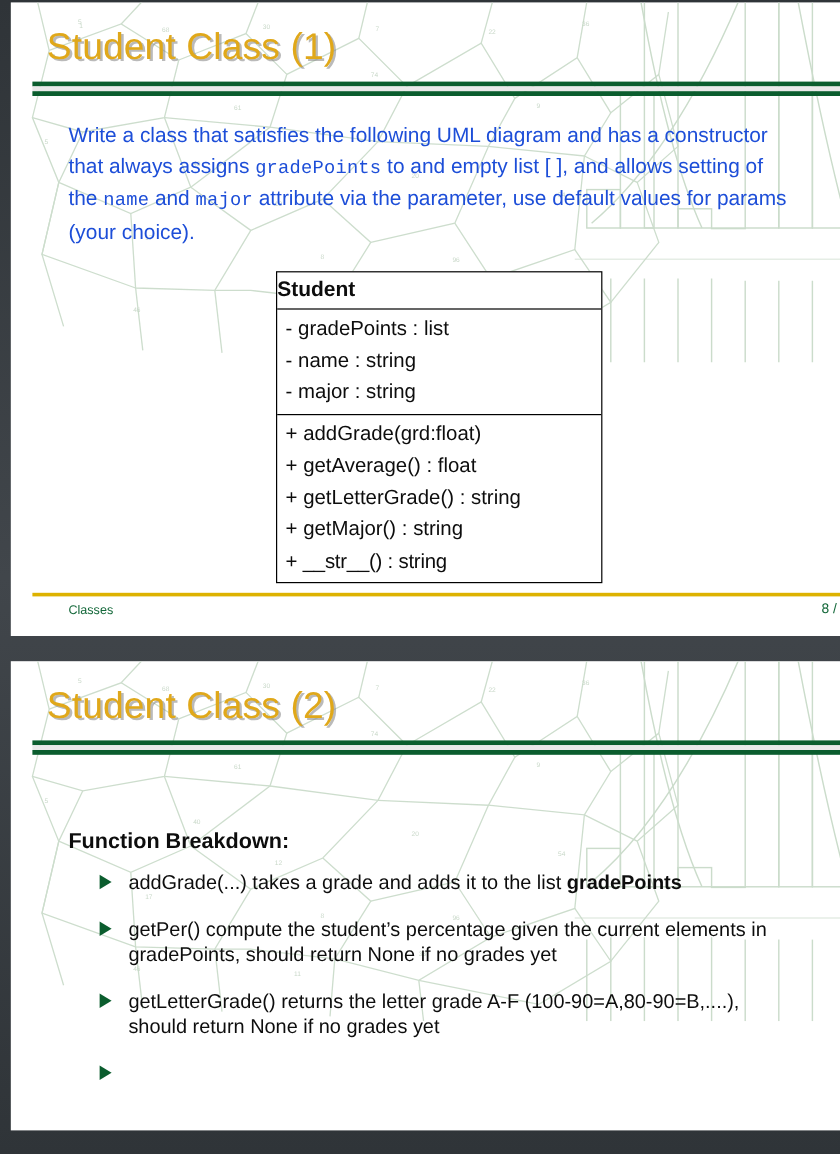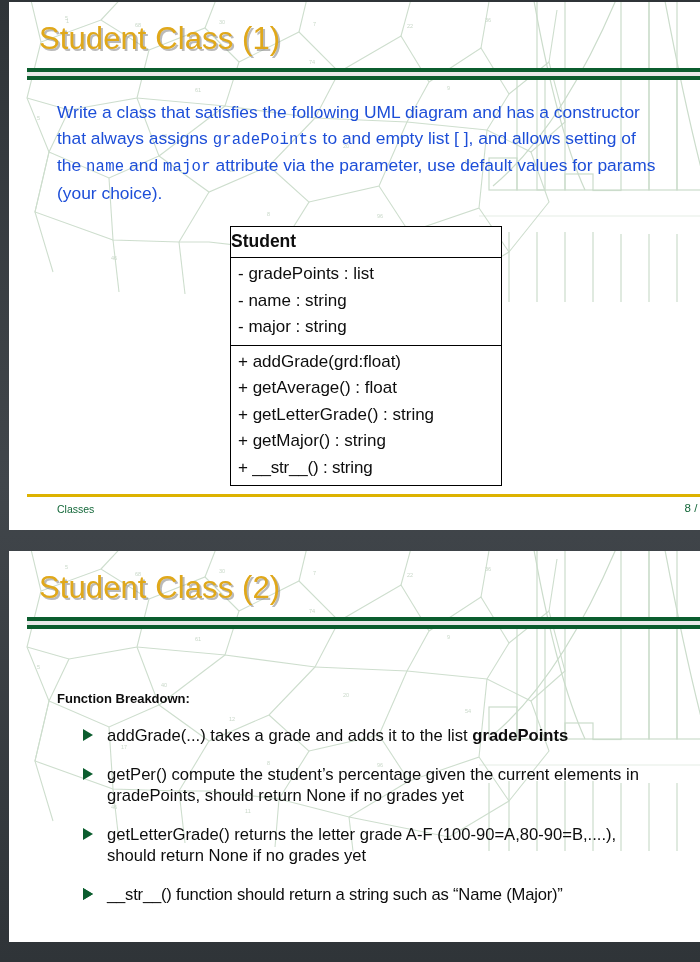--- a/index.html
+++ b/index.html
@@ -161,21 +161,21 @@
     top: 8px;
     font-size: 11.5px;
     color: #14683a;
   }
 
   
   .sub-head {
     position: absolute;
     left: 48px;
     top: 56px;
-    font-size: 13px;
+    font-size: 18px;
     font-weight: bold;
     color: #0d0d0d;
   }
   .bullets {
     position: absolute;
     left: 70px;
     top: 90px;
     width: 590px;
   }
   .bullet {
@@ -432,20 +432,17 @@
       </div>
 
       <div class="bullet">
         <span class="tri"></span><span>getLetterGrade() returns the letter grade A-F (100-90=A,80-90=B,....), should return None if no grades yet</span>
       </div>
 
       <div class="bullet">
         <span class="tri"></span>
       </div>
 
-      <div class="bullet">
-        <span class="tri"></span><span class="u2">__str__() function should return a string such as “Name (Major)”</span>
-      </div>
 
     </div>
   </div>
 
 </div>
 
 </body></html>

